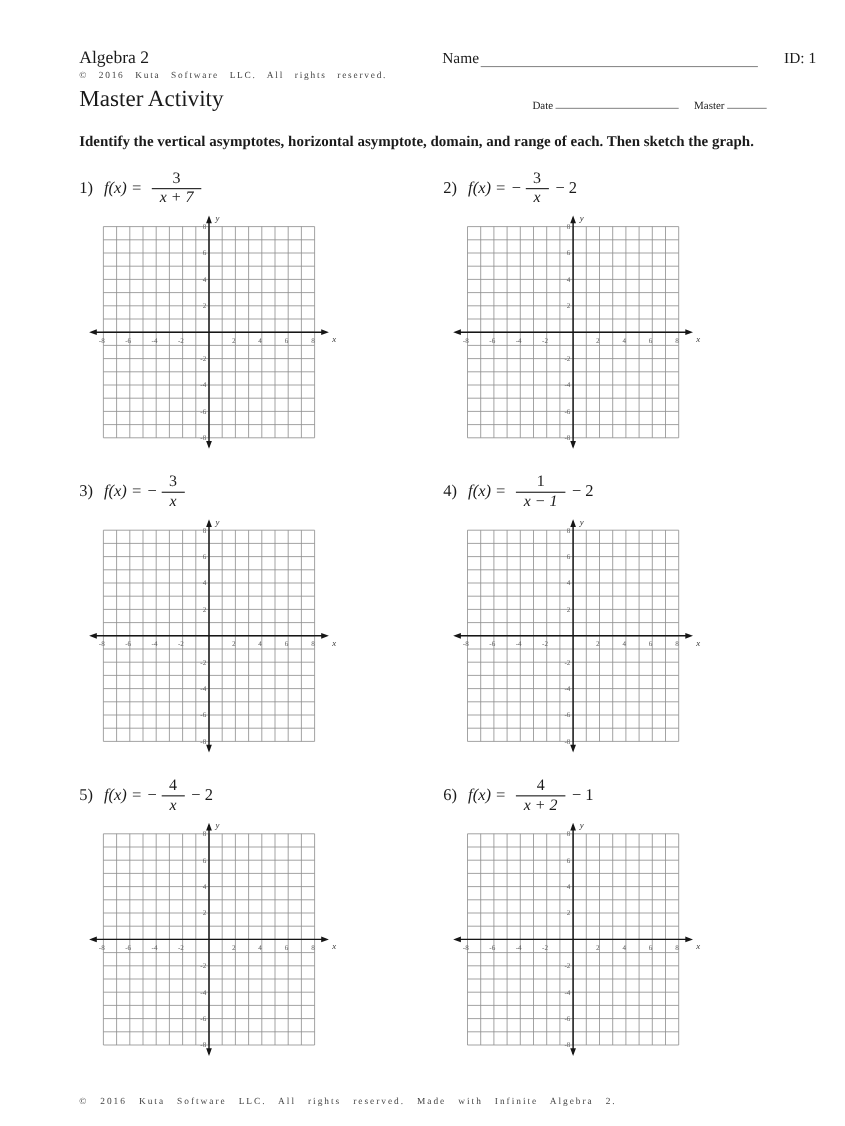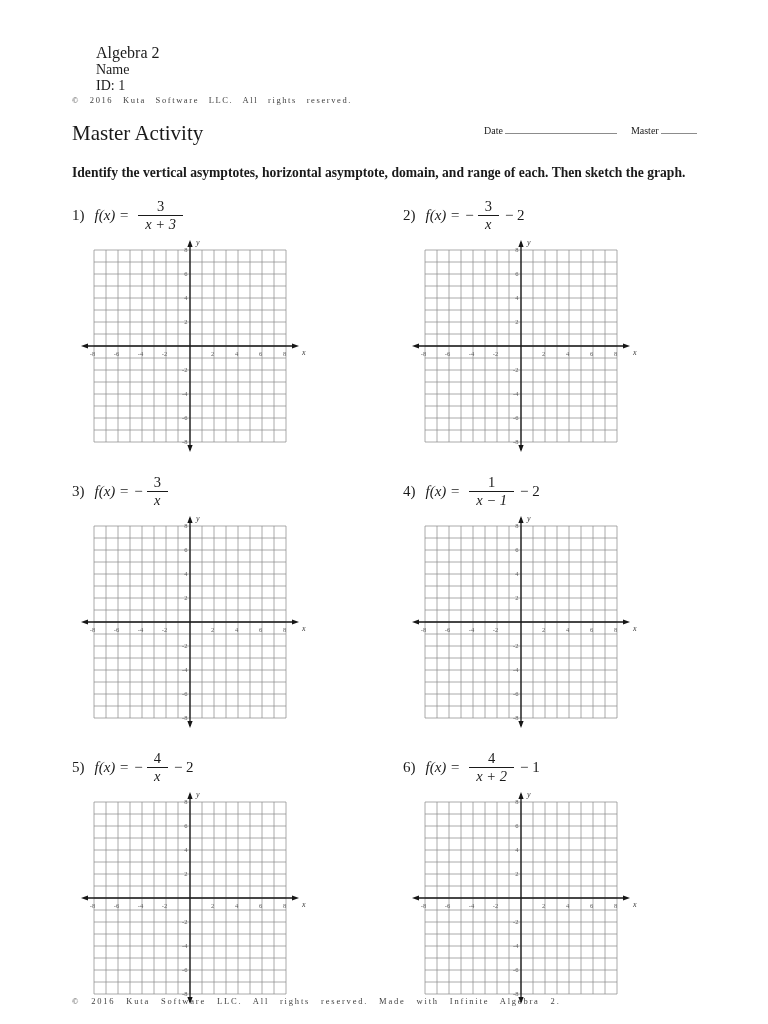--- a/index.html
+++ b/index.html
@@ -6,32 +6,32 @@
   html,body { width:768px; height:1024px; }
   body {
     position:relative;
     background:#ffffff;
     font-family:"Liberation Serif", serif;
     color:#1a1a1a;
     overflow:hidden;
     padding:44px 26px 0 72px;
   }
   
-  .hdr-row1 { display:flex; align-items:baseline;flex-direction:column; }
+  .hdr-row1 { display:flex; align-items:baseline; }
   .course { font-size:16px; width:330px; flex:none; }
-  .name-block { flex:1; display:flex; align-items:flex-end; font-size:14px; }
+  .name-block { flex:1; display:flex; align-items:center; font-size:14px; }
   .uline { flex:1; border-bottom:1.2px solid #8c8c8c; height:13px; margin-left:2px; }
   .id-label { flex:none; font-size:14px; margin-left:24px; }
   .copyright {
     margin-top:1px;
     font-size:8.5px; color:#3f3f3f;
     letter-spacing:1.6px; word-spacing:6px;
     white-space:nowrap;
   }
-  .hdr-row3 { display:flex; align-items:flex-start; margin-top:16px; }
+  .hdr-row3 { display:flex; align-items:flex-end; margin-top:4px; }
   .doc-title { font-size:21px; flex:1; }
   .date-block { display:flex; align-items:baseline; font-size:10px; width:258px; flex:none; }
   .date-line { width:112px; border-bottom:1.2px solid #8c8c8c; height:13px; margin-left:2px; }
   .period-lab { margin-left:14px; }
   .period-line { width:36px; border-bottom:1.2px solid #8c8c8c; height:13px; margin-left:2px; }
   
   .instructions {
     margin-top:17px;
     font-weight:bold;
     font-size:13.6px;
@@ -96,21 +96,21 @@
 
 <div class="problems">
 
   <div class="problem">
     <div class="equation">
       <span class="pnum">1)</span>
       <span class="lhs">f(x) =</span>
       <span class="sign"></span>
       <span class="frac">
         <span class="num">3</span>
-        <span class="den">x + 3</span>
+        <span class="den">x + 7</span>
       </span>
       <span class="suffix"></span>
     </div>
     <div class="graph"><svg width="242" height="222" viewBox="0 0 242 222" xmlns="http://www.w3.org/2000/svg">
           <line x1="18" y1="12" x2="18" y2="204" stroke="#8f8f8f" stroke-width="0.75"></line>
           <line x1="18" y1="12" x2="210" y2="12" stroke="#8f8f8f" stroke-width="0.75"></line>
           <line x1="30" y1="12" x2="30" y2="204" stroke="#8f8f8f" stroke-width="0.75"></line>
           <line x1="18" y1="24" x2="210" y2="24" stroke="#8f8f8f" stroke-width="0.75"></line>
           <line x1="42" y1="12" x2="42" y2="204" stroke="#8f8f8f" stroke-width="0.75"></line>
           <line x1="18" y1="36" x2="210" y2="36" stroke="#8f8f8f" stroke-width="0.75"></line>

